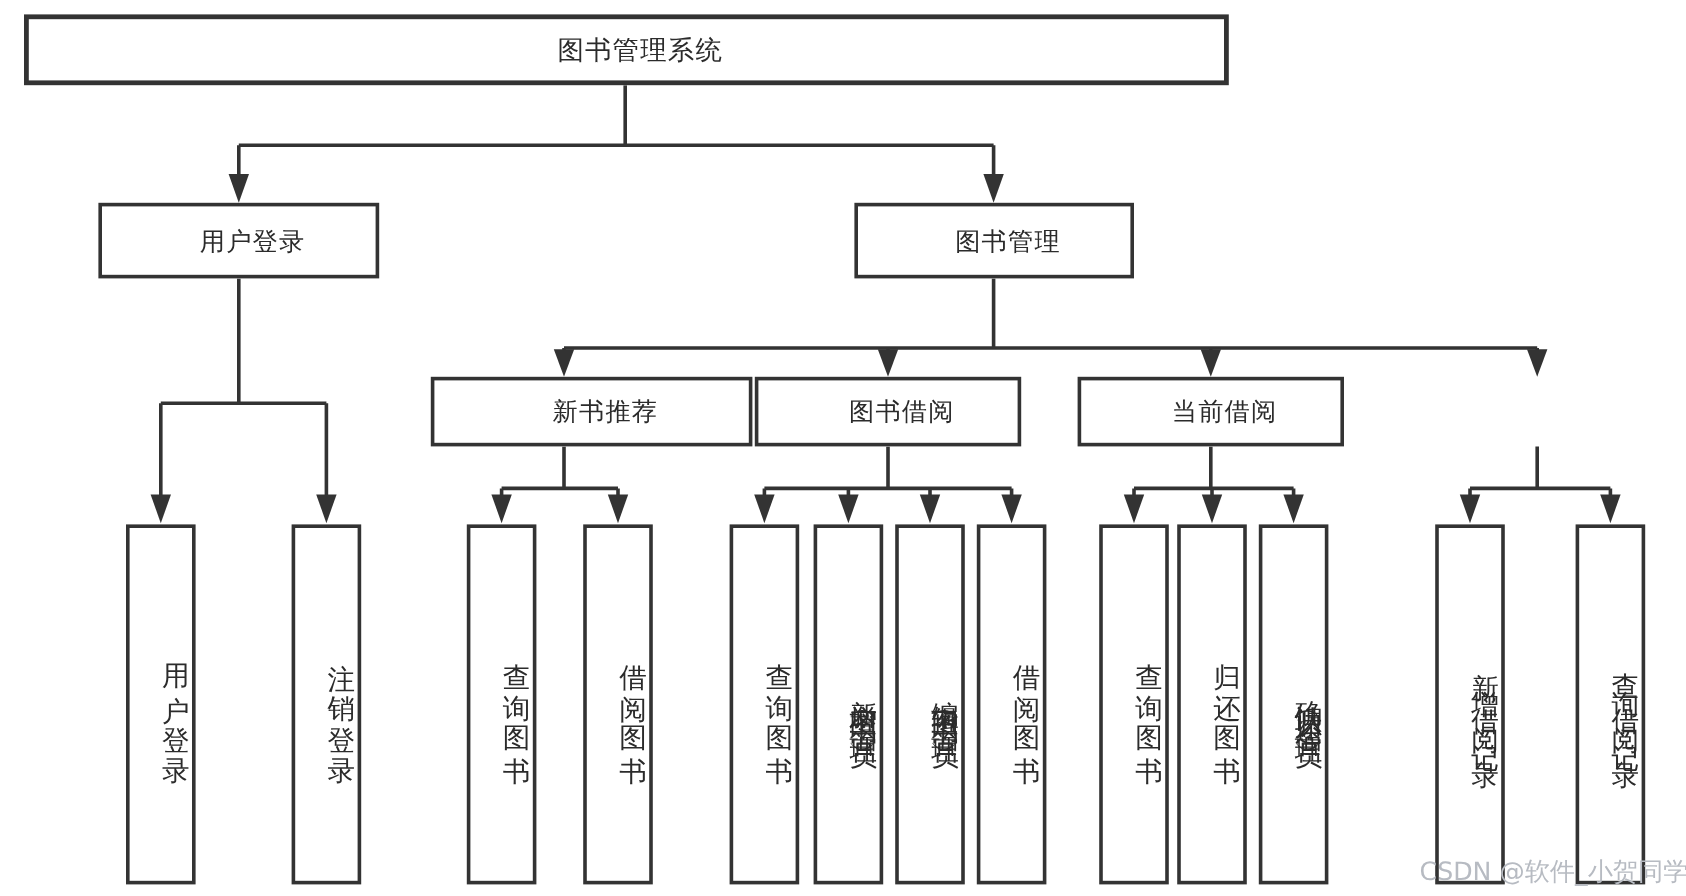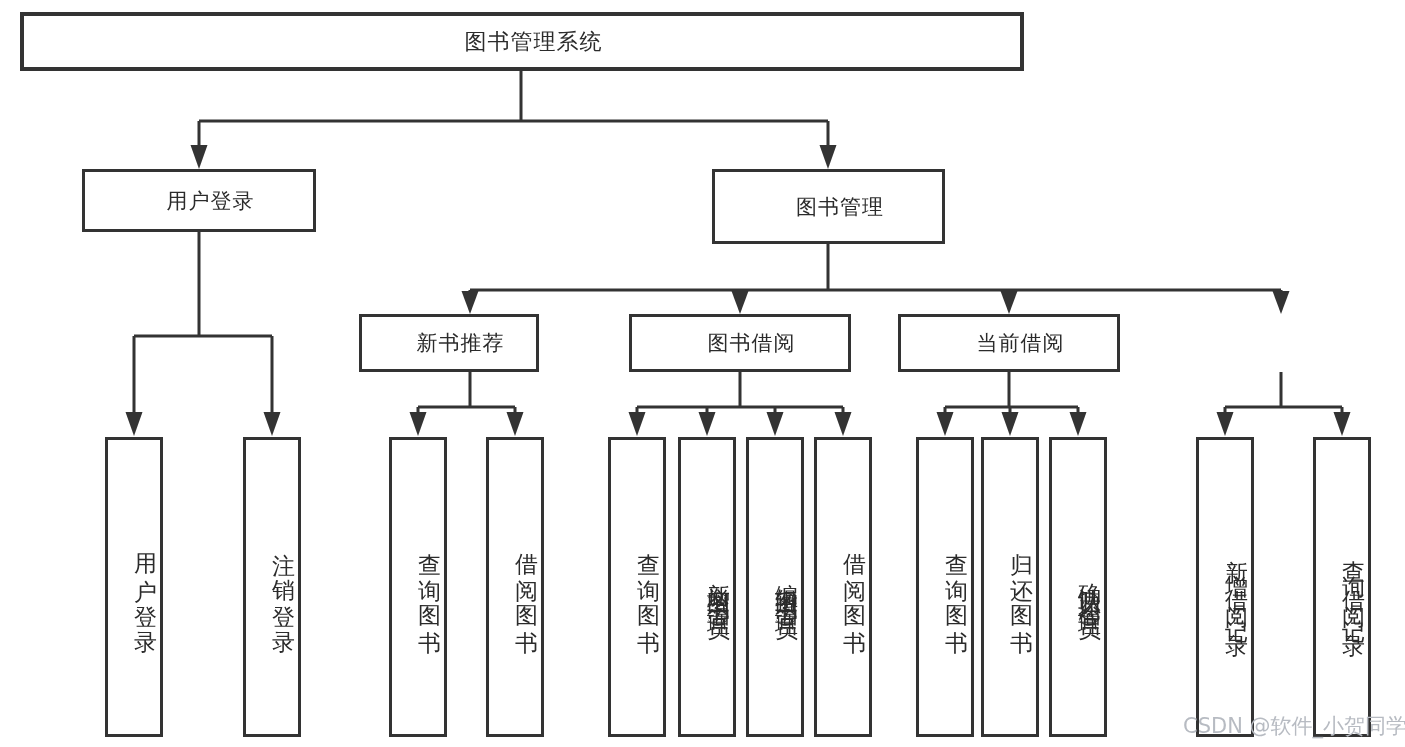--- a/index.html
+++ b/index.html
@@ -97,25 +97,25 @@
     </g>
   </svg>
 
   <div class="node h-node root-node" style="left:20px; top:12px; width:1004px; height:59px;">
     <span>图书管理系统</span>
   </div>
 
   <div class="node h-node" style="left:82px; top:169px; width:234px; height:63px;">
     <span>用户登录</span>
   </div>
-  <div class="node h-node" style="left:712px; top:169px; width:233px; height:75px;align-items:center;">
+  <div class="node h-node" style="left:712px; top:169px; width:233px; height:63px;align-items:center;">
     <span>图书管理</span>
   </div>
 
-  <div class="node h-node" style="left:359px; top:314px; width:180px; height:58px;">
+  <div class="node h-node" style="left:359px; top:314px; width:268px; height:58px;">
     <span>新书推荐</span>
   </div>
   <div class="node h-node" style="left:898px; top:314px; width:222px; height:58px;">
     <span>当前借阅</span>
   </div>
   <div class="node h-node" style="left:629px; top:314px; width:222px; height:58px;">
     <span>图书借阅</span>
   </div>
 
   <div class="node v-node sp-wide" style="left:105px; top:437px; width:58px; height:300px;">

